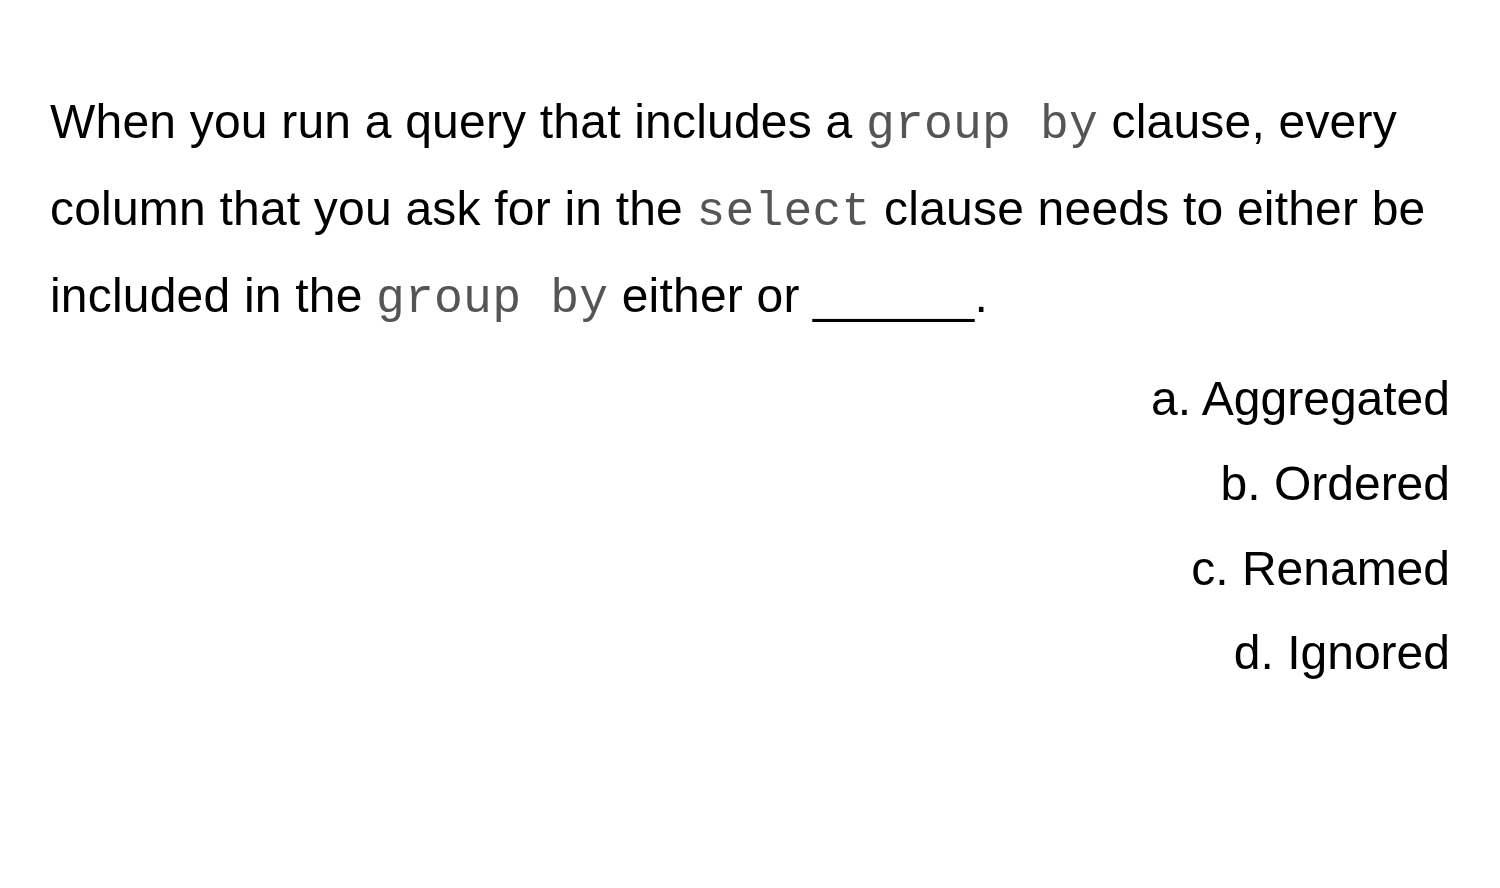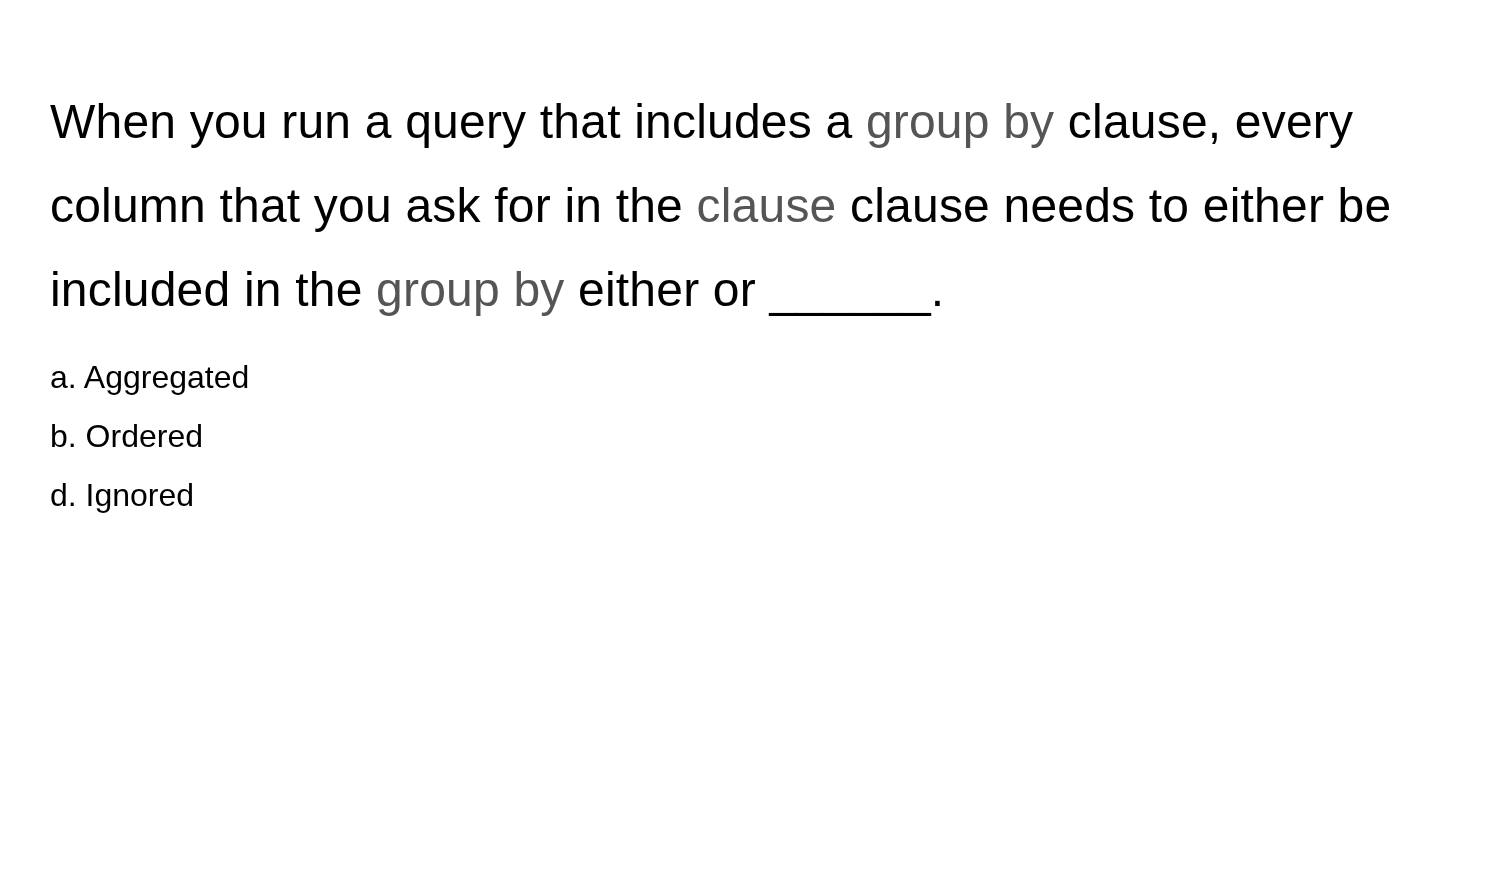--- a/index.html
+++ b/index.html
@@ -15,35 +15,37 @@
       color: #000000;
       padding: 80px 50px 50px 50px;
     }
     .question-stem {
       font-size: 48px;
       line-height: 1.75;
       margin-bottom: 20px;
       letter-spacing: 0.2px;
     }
     .code {
-      font-family: Liberation Sans, sans-serif;
+      font-family: Liberation Mono, monospace;
       color: #555555;
     }
     .options {
-      font-size: 32px;
+      font-size: 48px;
       line-height: 1.6;
+      text-align: right;
     }
     .option {
       margin-bottom: 8px;
     }
   </style>
 </head>
 <body>
 
 <div class="question-stem">
-  <span>When you run a query that includes a </span><span class="code">group by</span><span> clause, every column that you ask for in the </span><span class="code">clause</span><span> clause needs to either be included in the </span><span class="code">group by</span><span> either or ______.</span>
+  <span>When you run a query that includes a </span><span class="code">group by</span><span> clause, every column that you ask for in the </span><span class="code">select</span><span> clause needs to either be included in the </span><span class="code">group by</span><span> either or ______.</span>
 </div>
 
 <div class="options">
   <div class="option"><span>a. Aggregated</span></div>
   <div class="option"><span>b. Ordered</span></div>
+  <div class="option"><span>c. Renamed</span></div>
   <div class="option"><span>d. Ignored</span></div>
 </div>
 
 </body></html>

